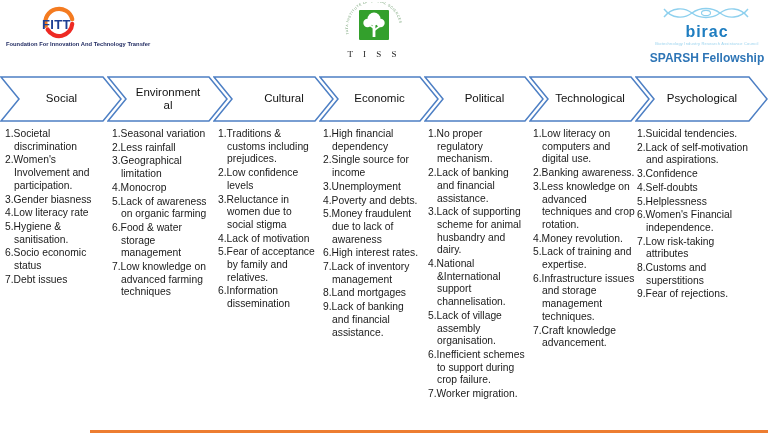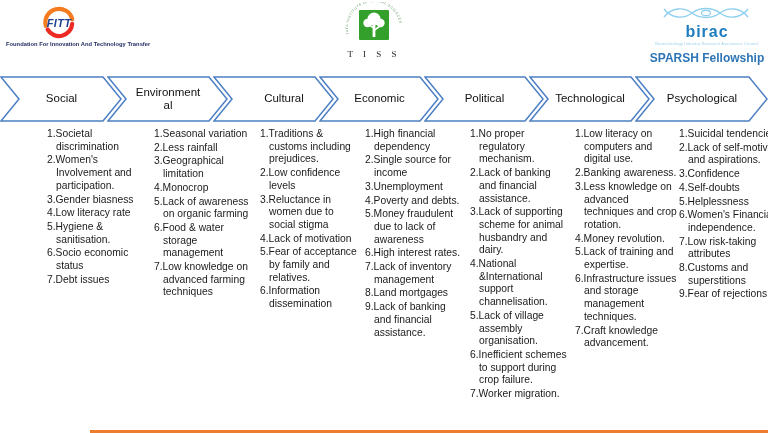--- a/index.html
+++ b/index.html
@@ -2,40 +2,40 @@
 <html><head>
 <meta charset="utf-8">
 <style>
   html,body{margin:0;padding:0;background:#fff;}
   .slide{position:relative;width:768px;height:433px;background:#fff;overflow:hidden;
          font-family:"Liberation Sans","DejaVu Sans",sans-serif;}
 
   
   .fitt{position:absolute;left:6px;top:5px;width:160px;}
   .fitt-swirl{position:relative;width:34px;height:34px;margin-left:36px;}
-  .fitt-name{position:absolute;left:0;top:12px;width:34px;text-align:center;
-             font-size:11px;font-weight:bold;font-style:italic;color:#1d3f94;letter-spacing:.3px;}
+  .fitt-name{position:absolute;left:0;top:12px;width:34px;text-align:left;
+             font-size:13px;font-weight:bold;color:#1d3f94;letter-spacing:.3px;}
   .fitt-caption{margin-top:2px;font-size:5.8px;font-weight:bold;color:#232d63;white-space:nowrap;}
 
   .tiss{position:absolute;left:342px;top:2px;width:64px;text-align:center;}
 
   .birac{position:absolute;left:648px;top:5px;width:118px;text-align:center;}
   .birac-name{font-size:16px;font-weight:bold;color:#1e7dc0;letter-spacing:1px;line-height:1;margin-top:-1px;}
   .birac-tagline{font-size:4px;color:#9bd3ee;letter-spacing:.2px;margin-top:1px;white-space:nowrap;}
   .fellowship{margin-top:5px;font-size:12px;font-weight:bold;color:#2e75b6;}
 
   
   .chevrons{position:absolute;left:0;top:76px;width:768px;height:46px;}
   .chev-svg{position:absolute;top:0;}
   .chev-label{position:absolute;top:0;height:46px;display:flex;align-items:center;justify-content:center;
               font-size:11.5px;color:#111;padding-left:16px;box-sizing:border-box;text-align:center;line-height:1.15;}
   .wrap-narrow{display:inline-block;max-width:70px;overflow-wrap:break-word;}
 
   
-  .col-list{position:absolute;top:128px;margin-left:42px;}
+  .col-list{position:absolute;top:128px;}
   .list-item{font-size:10.3px;line-height:12.7px;margin-bottom:1px;padding-left:9px;text-indent:-9px;
              color:#1a1a1a;}
 
   .bottom-accent{position:absolute;left:90px;right:0;bottom:0;height:3px;background:#ED7D31;}
 </style>
 </head>
 <body>
 
 <div class="slide">
 

